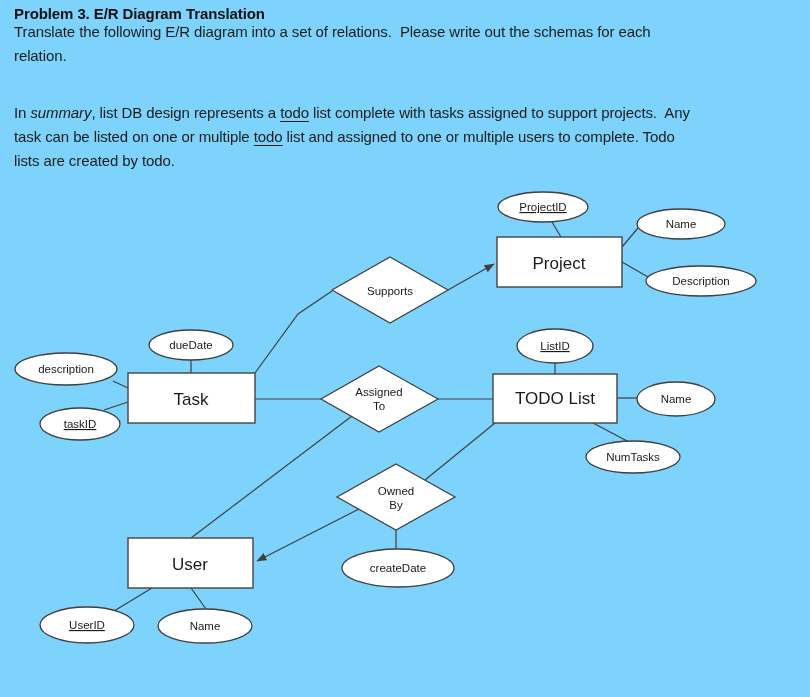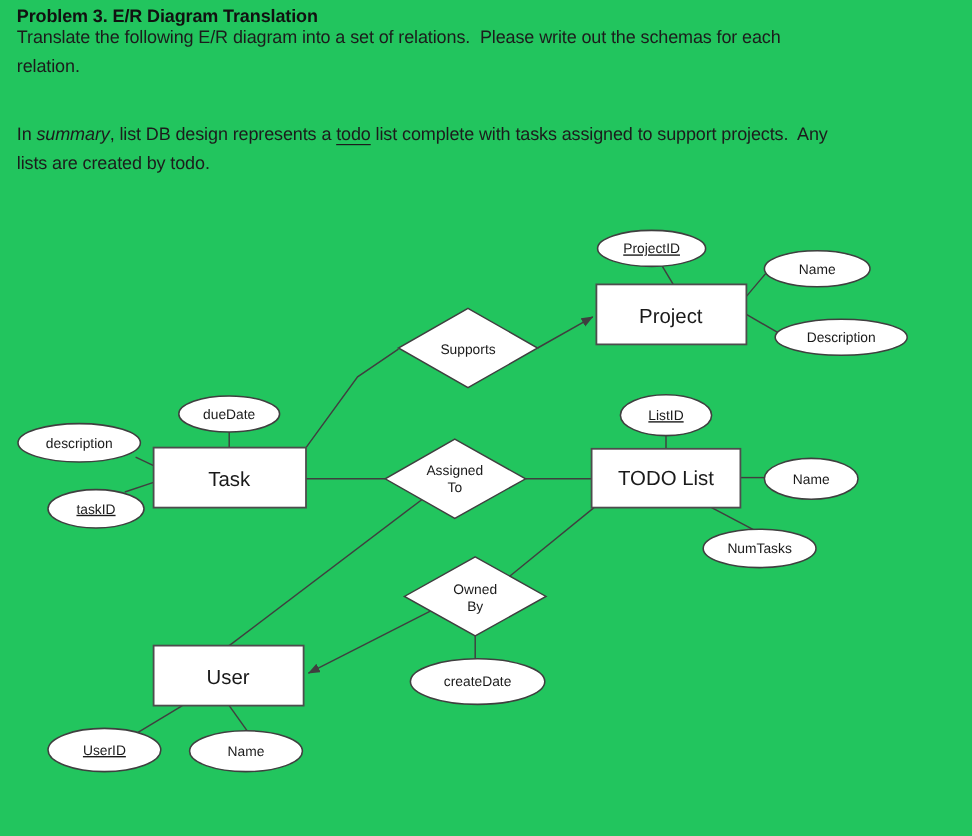--- a/index.html
+++ b/index.html
@@ -1,21 +1,21 @@
 <!DOCTYPE html>
 <html><head>
 <meta charset="utf-8">
 <style>
   html, body { margin: 0; padding: 0; }
   body { background: #ffffff; font-family: "Liberation Sans", sans-serif; }
   .page {
     position: relative;
     width: 810px;
     height: 697px;
-    background: #22c55e;
+    background: #7dd3fc;
     overflow: hidden;
     color: #1c1c1c;
   }
   .heading {
     position: absolute;
     left: 14px; top: 2px;
     font-size: 15px;
     font-weight: 700;
     line-height: 24px;
     letter-spacing: -0.1px;
@@ -60,20 +60,21 @@
 
   <div class="heading">Problem 3. E/R Diagram Translation</div>
 
   <div class="para p1">
     <div class="tline"><span>Translate the following E/R diagram into a set of relations.  Please write out the schemas for each</span></div>
     <div class="tline"><span>relation.</span></div>
   </div>
 
   <div class="para p2">
     <div class="tline"><span>In </span><span class="bi">summary</span><span>, list DB design represents a </span><span class="sq">todo</span><span> list complete with tasks assigned to support projects.  Any</span></div>
+    <div class="tline"><span>task can be listed on one or multiple </span><span class="sq">todo</span><span> list and assigned to one or multiple users to complete. Todo</span></div>
     <div class="tline"><span>lists are created by todo.</span></div>
   </div>
 
   <svg class="diagram" width="810" height="697" viewBox="0 0 810 697">
     <defs>
       <marker id="arrowhead" markerWidth="11" markerHeight="9" refX="9.5" refY="4" orient="auto" markerUnits="userSpaceOnUse">
         <path d="M0,0 L10,4 L0,8 z" fill="#3f3f3f"></path>
       </marker>
     </defs>
 

